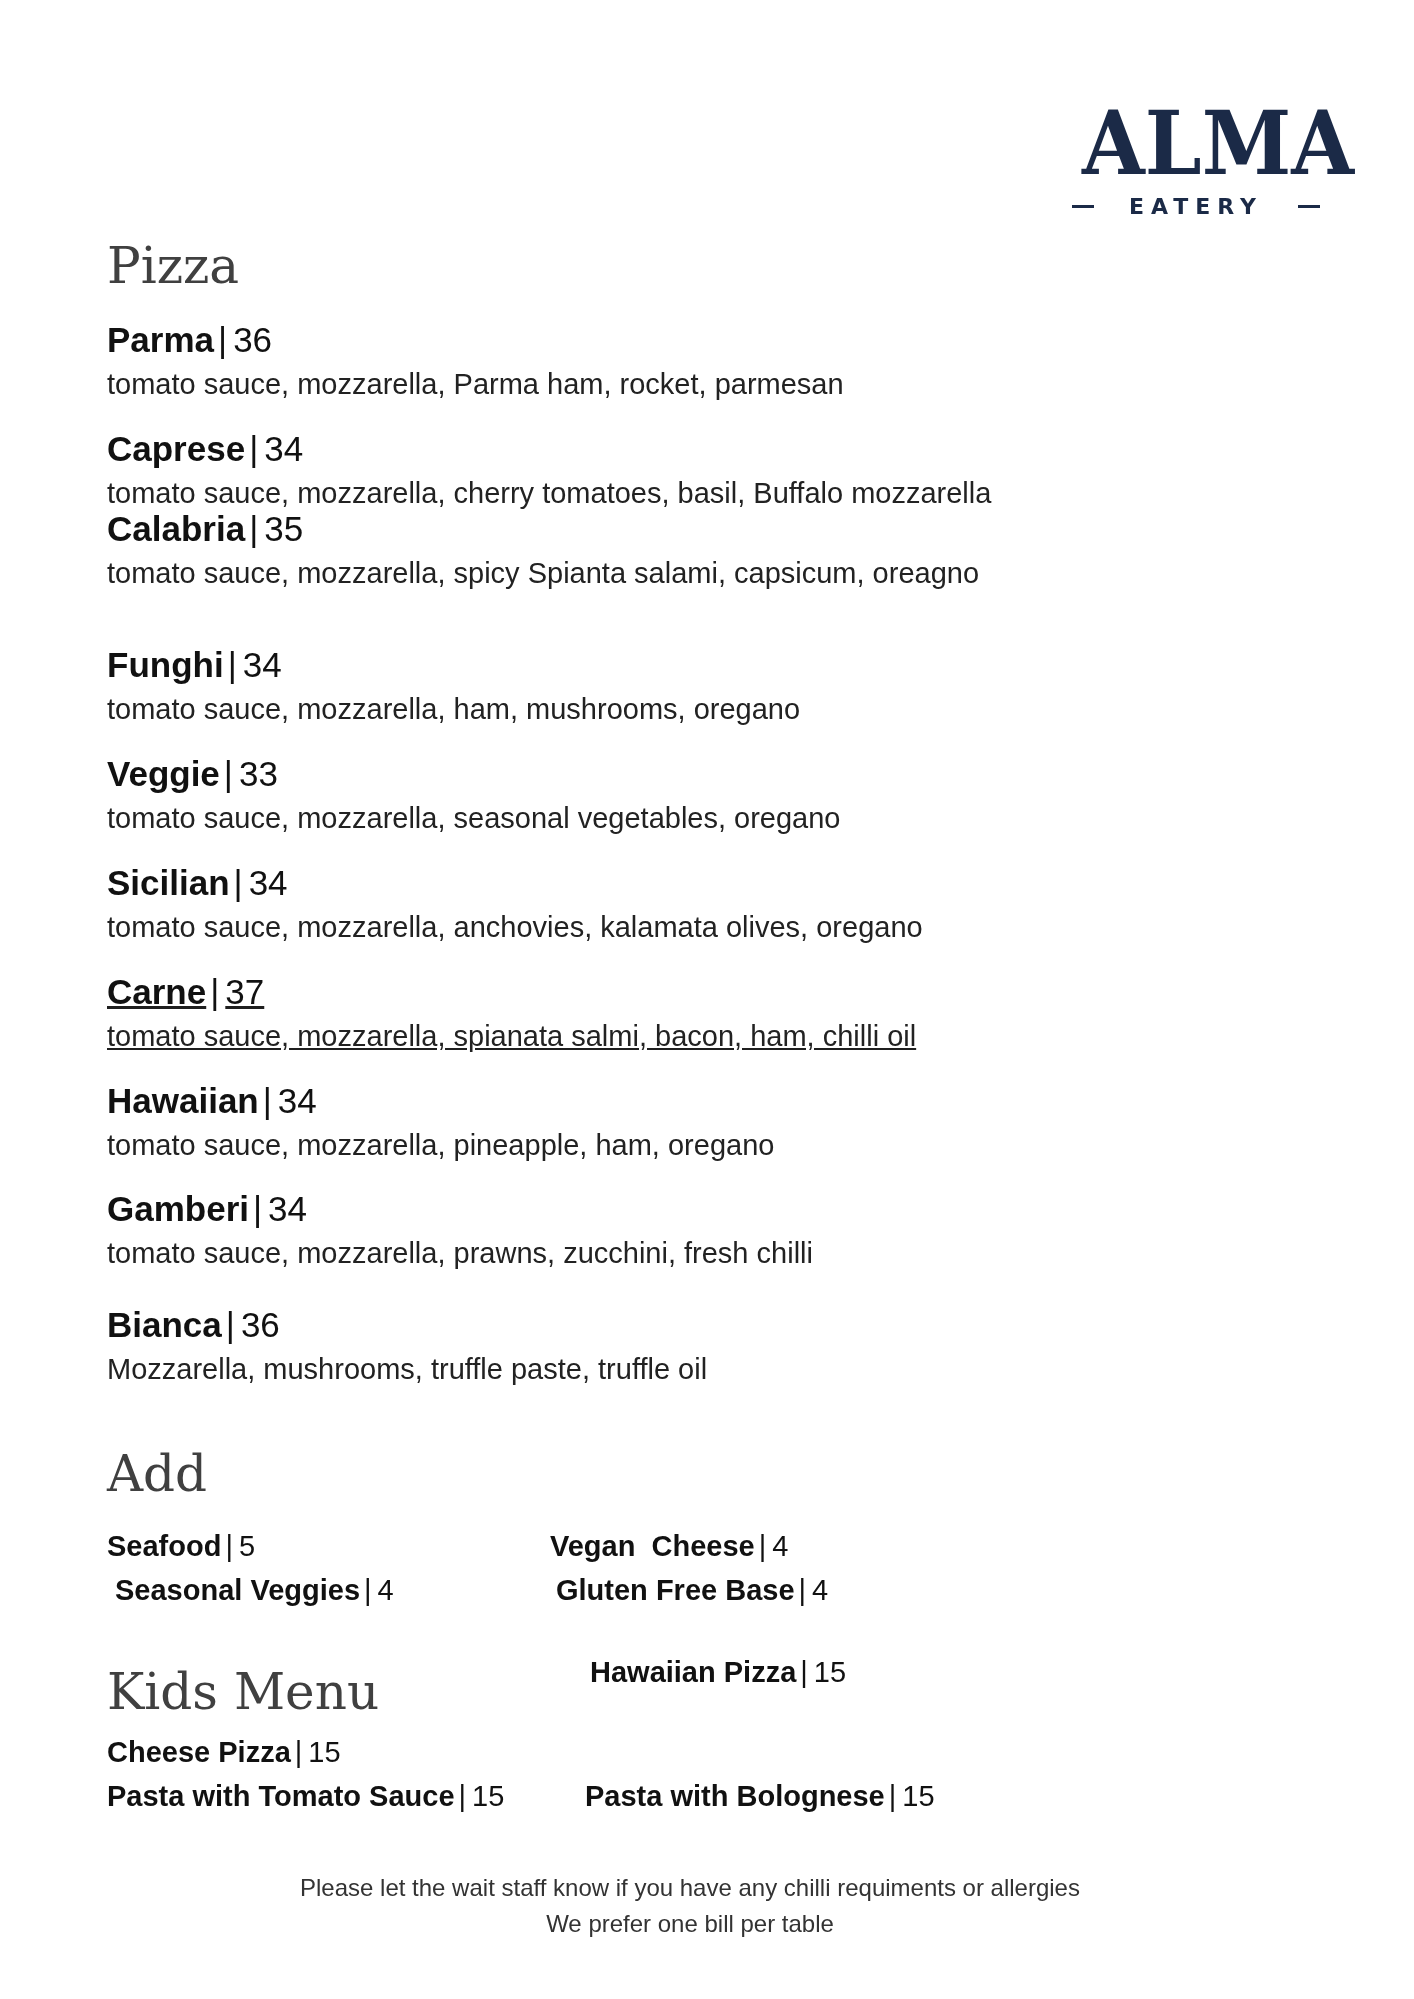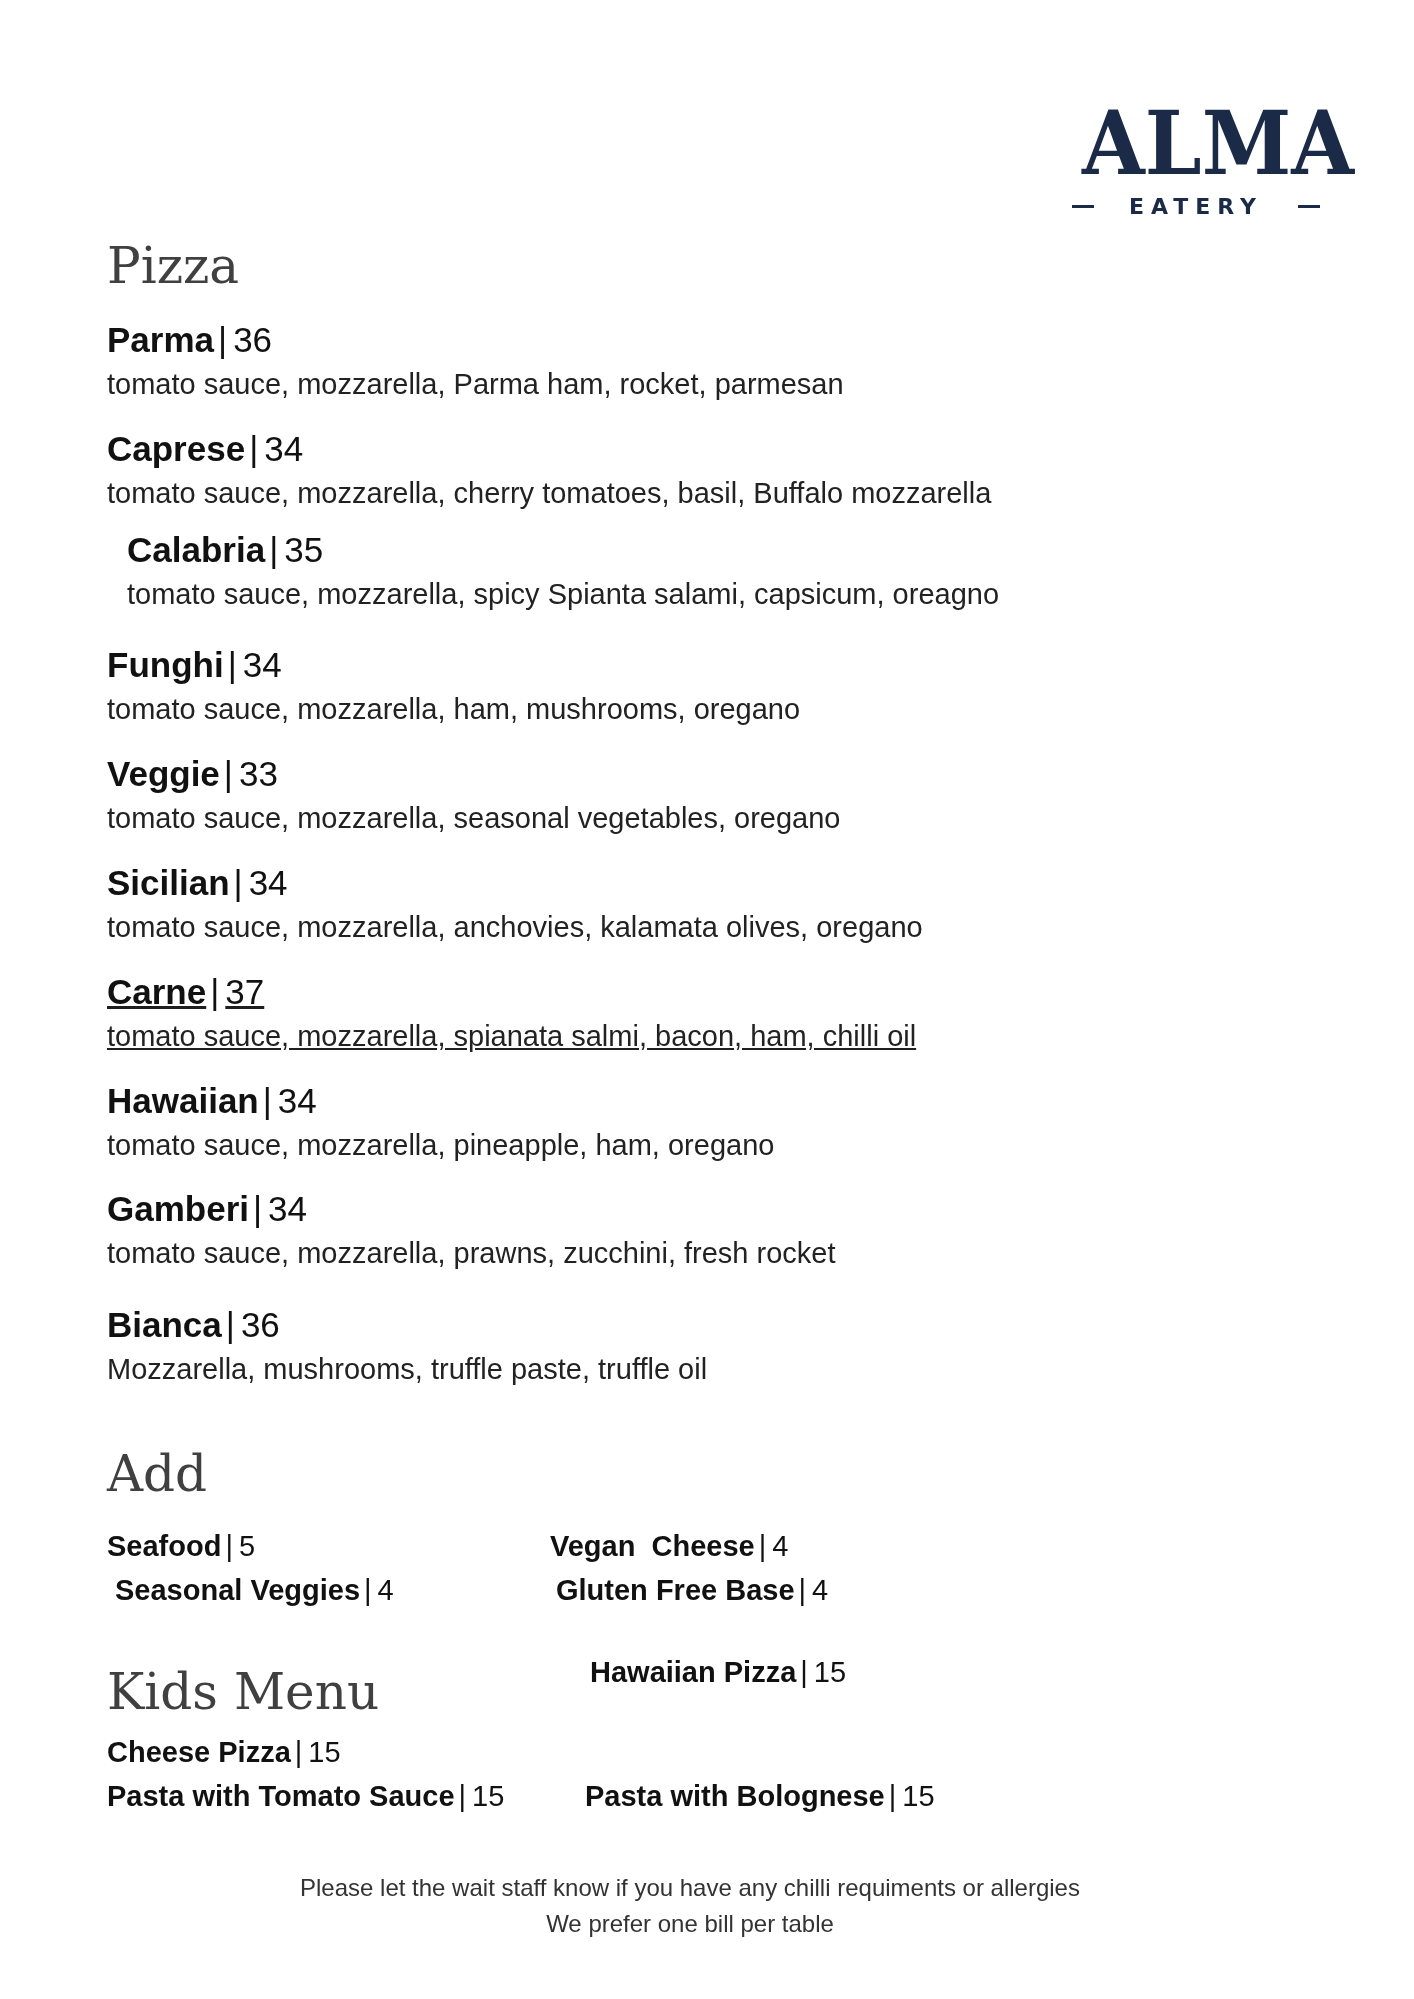--- a/index.html
+++ b/index.html
@@ -33,21 +33,21 @@
 
 <div id="pizza-list">
     <div class="item" style="top: 322px;">
       <div class="item-head"><span class="item-name">Parma</span><span class="sep">|</span><span>36</span></div>
       <div class="item-desc">tomato sauce, mozzarella, Parma ham, rocket, parmesan</div>
     </div>
     <div class="item" style="top: 431px;">
       <div class="item-head"><span class="item-name">Caprese</span><span class="sep">|</span><span>34</span></div>
       <div class="item-desc">tomato sauce, mozzarella, cherry tomatoes, basil, Buffalo mozzarella</div>
     </div>
-    <div class="item" style="top: 532px; margin-left: 20px;">
+    <div class="item" style="top: 511px;">
       <div class="item-head"><span class="item-name">Calabria</span><span class="sep">|</span><span>35</span></div>
       <div class="item-desc">tomato sauce, mozzarella, spicy Spianta salami, capsicum, oreagno</div>
     </div>
     <div class="item" style="top: 647px;">
       <div class="item-head"><span class="item-name">Funghi</span><span class="sep">|</span><span>34</span></div>
       <div class="item-desc">tomato sauce, mozzarella, ham, mushrooms, oregano</div>
     </div>
     <div class="item" style="top: 756px;">
       <div class="item-head"><span class="item-name">Veggie</span><span class="sep">|</span><span>33</span></div>
       <div class="item-desc">tomato sauce, mozzarella, seasonal vegetables, oregano</div>
@@ -59,21 +59,21 @@
     <div class="item" style="top: 974px; text-decoration: underline;">
       <div class="item-head"><span class="item-name">Carne</span><span class="sep">|</span><span>37</span></div>
       <div class="item-desc">tomato sauce, mozzarella, spianata salmi, bacon, ham, chilli oil</div>
     </div>
     <div class="item" style="top: 1083px;">
       <div class="item-head"><span class="item-name">Hawaiian</span><span class="sep">|</span><span>34</span></div>
       <div class="item-desc">tomato sauce, mozzarella, pineapple, ham, oregano</div>
     </div>
     <div class="item" style="top: 1191px;">
       <div class="item-head"><span class="item-name">Gamberi</span><span class="sep">|</span><span>34</span></div>
-      <div class="item-desc">tomato sauce, mozzarella, prawns, zucchini, fresh rocket</div>
+      <div class="item-desc">tomato sauce, mozzarella, prawns, zucchini, fresh chilli</div>
     </div>
     <div class="item" style="top: 1307px;">
       <div class="item-head"><span class="item-name">Bianca</span><span class="sep">|</span><span>36</span></div>
       <div class="item-desc">Mozzarella, mushrooms, truffle paste, truffle oil</div>
     </div>
   </div>
 
 <div class="section-title" style="top:1444px;">Add</div>
 
 <div class="row" style="left:107px; top:1528px;"><span class="item-name">Seafood</span><span class="sep">|</span><span>5</span></div>

